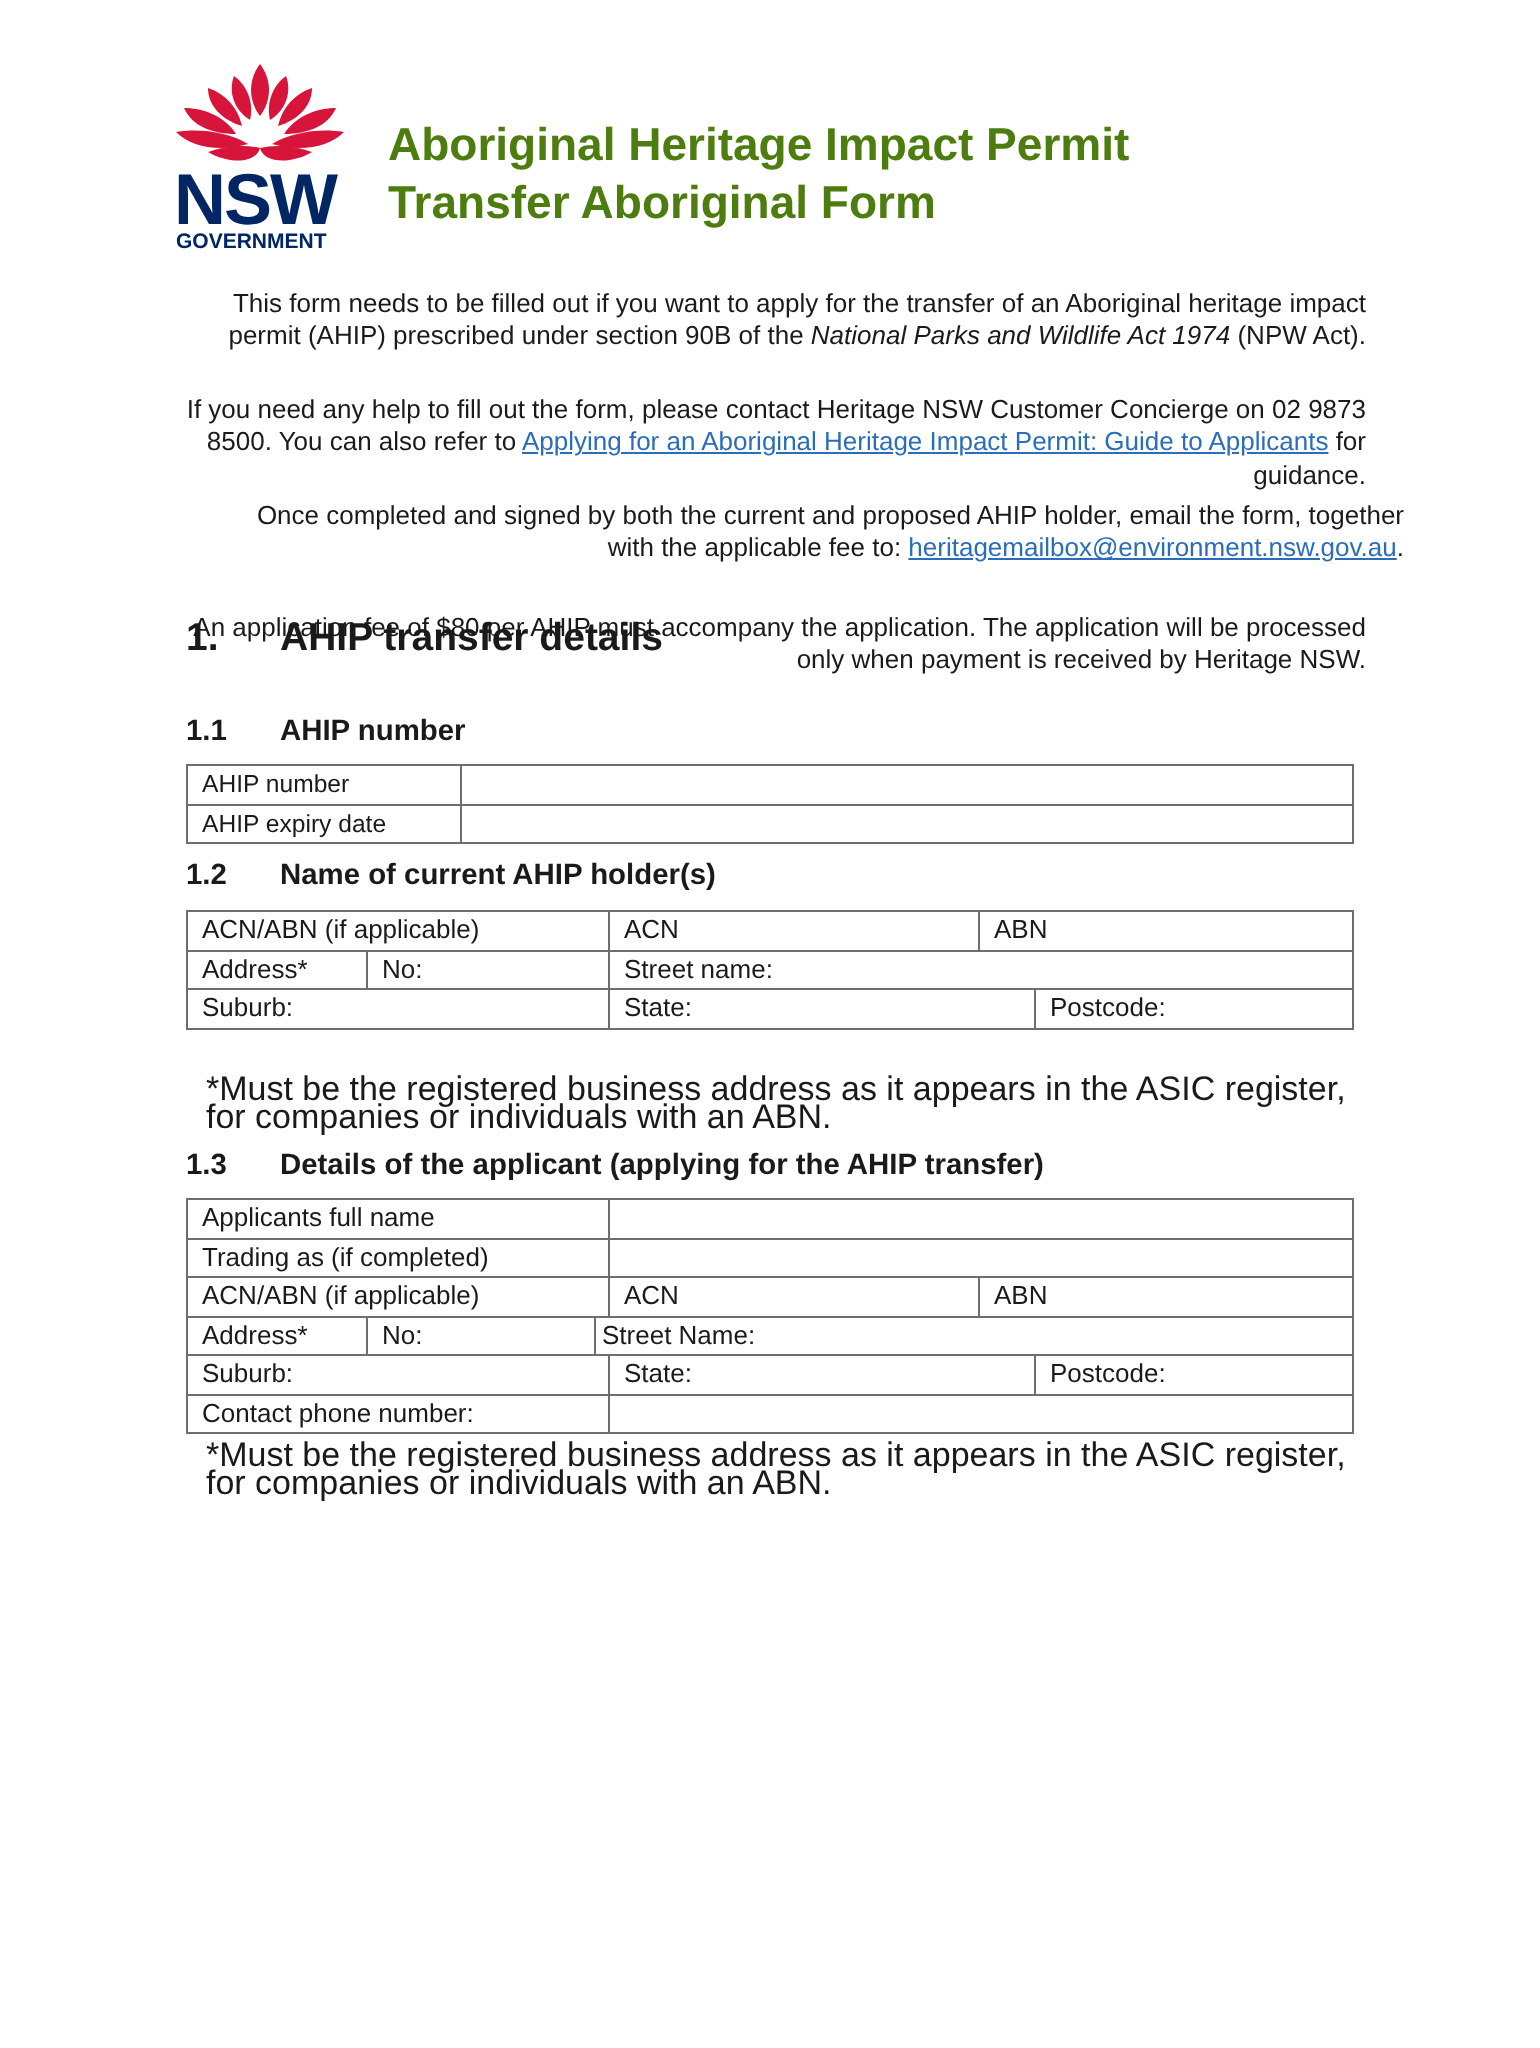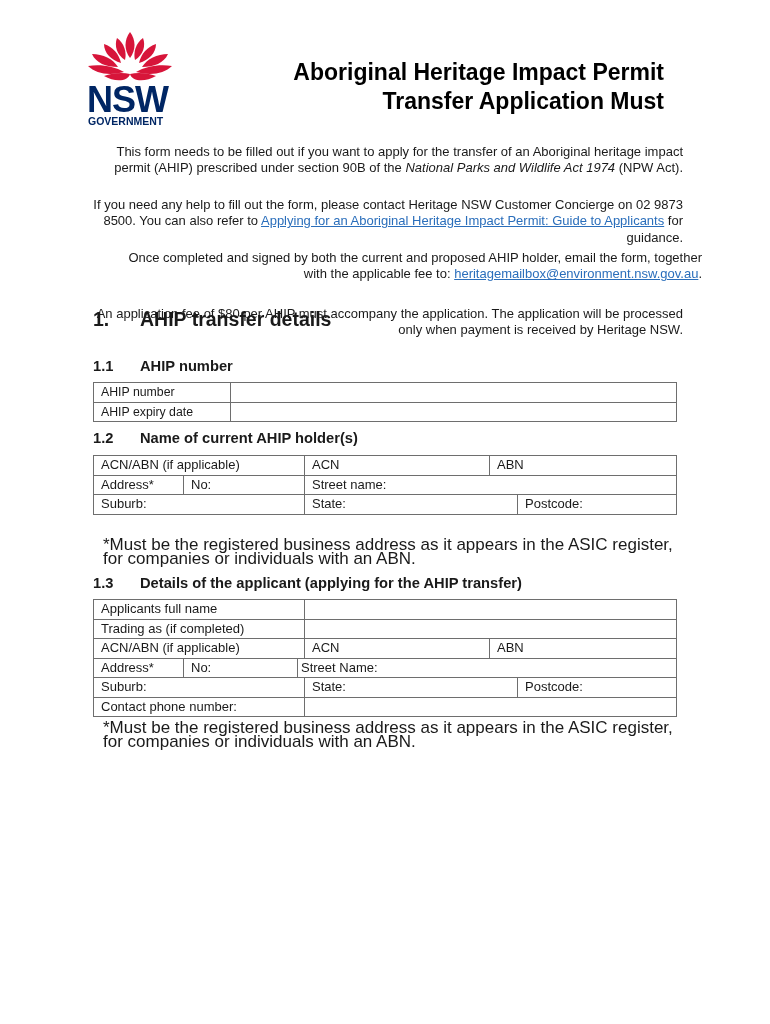--- a/index.html
+++ b/index.html
@@ -4,21 +4,21 @@
 <style>
   * { box-sizing: border-box; margin: 0; padding: 0; }
   html, body { width: 770px; height: 1024px; background: #ffffff; }
   body { position: relative; font-family: "Liberation Sans", sans-serif; color: #1a1a1a; overflow: hidden; }
 
   .logo { position: absolute; left: 84px; top: 30px; width: 92px; height: 96px; }
   .logo svg { display: block; }
   .logo-nsw { position: absolute; left: 3px; top: 52px; font-family: "Liberation Sans", sans-serif; font-weight: bold; font-size: 36px; letter-spacing: -1px; color: #002664; line-height: 36px; }
   .logo-gov { position: absolute; left: 4px; top: 86px; font-family: "Liberation Sans", sans-serif; font-weight: bold; font-size: 10.5px; color: #002664; letter-spacing: 0px; line-height: 11px; }
 
-  .title { position: absolute; left: 194px; top: 58px; font-size: 23px; font-weight: bold; line-height: 29px; color: #000000; width: 470px; text-align: right; }
+  .title { position: absolute; left: 194px; top: 58px; font-size: 23px; font-weight: bold; line-height: 29px; color: #4d7c0f; width: 470px; }
 
   .para { position: absolute; left: 93px; width: 590px; font-size: 13px; line-height: 16.3px; color: #1a1a1a; text-align: right; }
   .para i { font-style: italic; }
   .link { color: #2a6ebb; text-decoration: underline; }
 
   .h1 { position: absolute; left: 93px; font-size: 19.5px; font-weight: bold; line-height: 22px; }
   .h1 .num { display: inline-block; width: 47px; }
   .h2 { position: absolute; left: 93px; font-size: 14.7px; font-weight: bold; line-height: 18px; }
   .h2 .num { display: inline-block; width: 47px; }
 
@@ -46,21 +46,21 @@
       <path d="M20 46 C30 52 44 52 46 44 C38 42 28 43 20 46 Z"></path>
       <path d="M72 46 C62 52 48 52 46 44 C54 42 64 43 72 46 Z"></path>
     </g>
   </svg>
   <div class="logo-nsw">NSW</div>
   <div class="logo-gov">GOVERNMENT</div>
 </div>
 
 <div class="title">
   <div>Aboriginal Heritage Impact Permit</div>
-  <div>Transfer Application Must</div>
+  <div>Transfer Aboriginal Form</div>
 </div>
 
 <p class="para" style="top:144px;"><span>This form needs to be filled out if you want to apply for the transfer of an Aboriginal heritage impact permit (AHIP) prescribed under section 90B of the </span><i>National Parks and Wildlife Act 1974</i><span> (NPW Act).</span></p>
 
 <p class="para" style="top:197px;"><span>If you need any help to fill out the form, please contact Heritage NSW Customer Concierge on 02 9873 8500. You can also refer to </span><a class="link">Applying for an Aboriginal Heritage Impact Permit: Guide to Applicants</a><span> for guidance.</span></p>
 
 <p class="para" style="top:250px;margin-left:19px;"><span>Once completed and signed by both the current and proposed AHIP holder, email the form, together with the applicable fee to: </span><a class="link">heritagemailbox@environment.nsw.gov.au</a><span>.</span></p>
 
 <p class="para" style="top:289px;margin-top:17px;">An application fee of $80 per AHIP must accompany the application. The application will be processed only when payment is received by Heritage NSW.</p>
 

